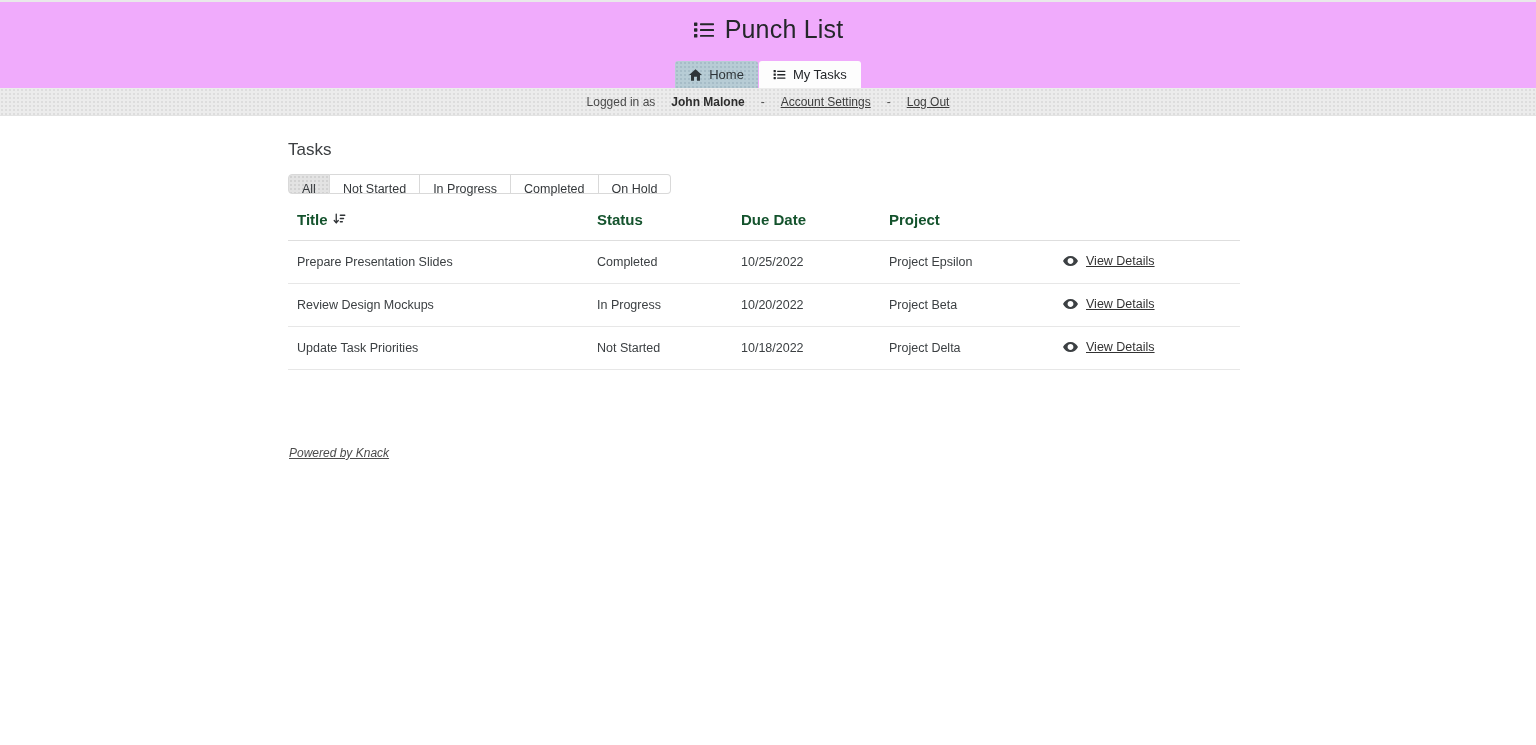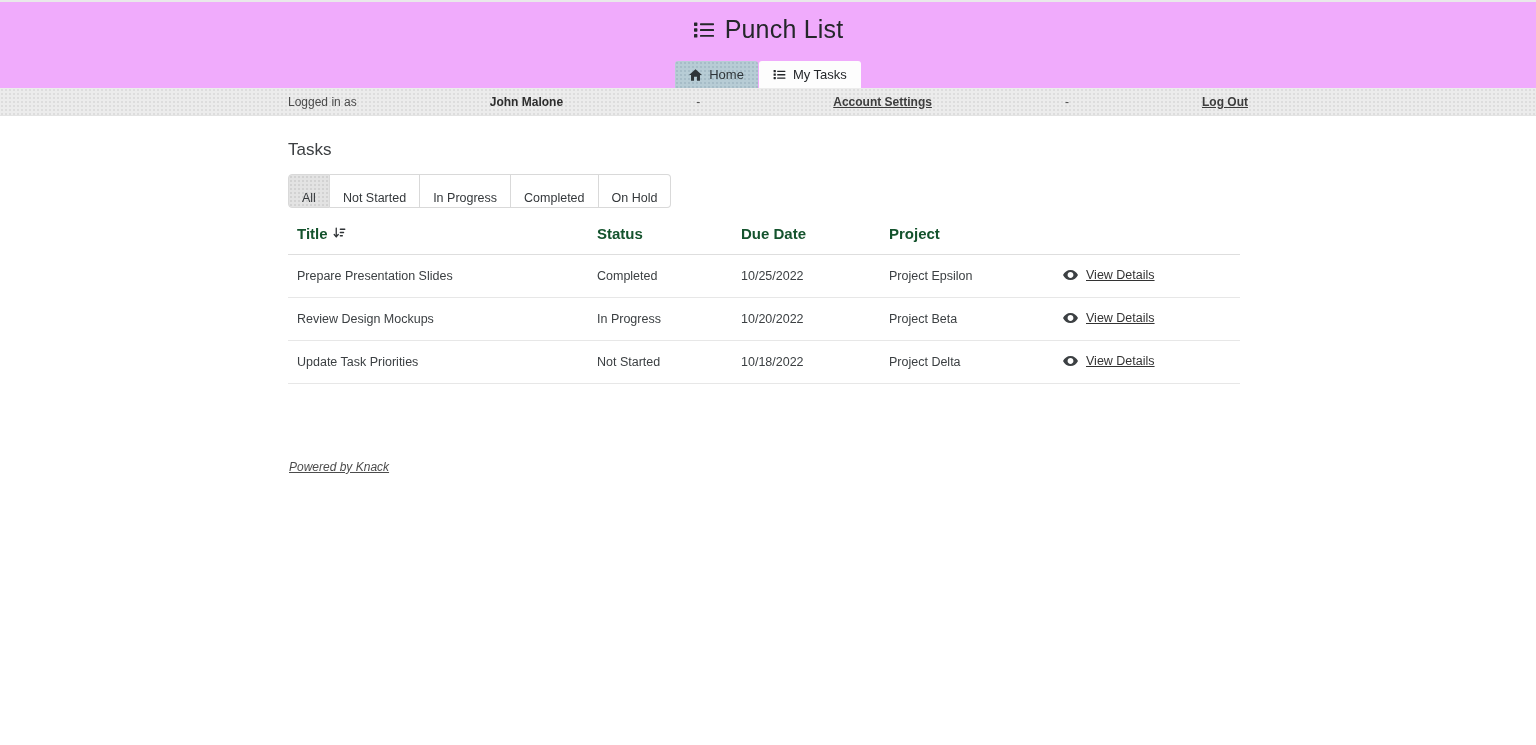--- a/index.html
+++ b/index.html
@@ -67,29 +67,28 @@
     background-size: 4px 4px;
     border-bottom: 1px solid #e3e3e3;
     height: 28px;
     font-size: 12px;
     color: #4a4a4a;
   }
   .account-bar .container {
     height: 100%;
     display: flex;
     align-items: center;
-    justify-content: space-between;
+    justify-content: center;
     gap: 16px;
   }
   .account-bar strong { color: #2d2d2d; }
   .account-bar a {
     color: #3d3d3d;
     text-decoration: underline;
     cursor: pointer;
-    font-weight: bold;
   }
 
   .container {
     width: 960px;
     margin: 0 auto;
   }
 
   
   main.container { padding-top: 24px; }
   .view-heading {
@@ -101,21 +100,21 @@
 
   .filter-group { display: flex; }
   .filter-btn {
     background: #fff;
     border: 1px solid #d9d9d9;
     border-left-width: 0;
     font-family: inherit;
     font-size: 12.5px;
     color: #34383b;
     height: 20px;
-    padding: 16px 13px;
+    padding: 7px 13px;
     cursor: pointer;
   }
   .filter-btn:first-child {
     border-left-width: 1px;
     border-radius: 4px 0 0 4px;
   }
   .filter-btn:last-child { border-radius: 0 4px 4px 0; }
   .filter-btn.active {
     background-color: #e3e3e3;
     background-image: radial-gradient(#d2d2d2 1px, transparent 1px);

